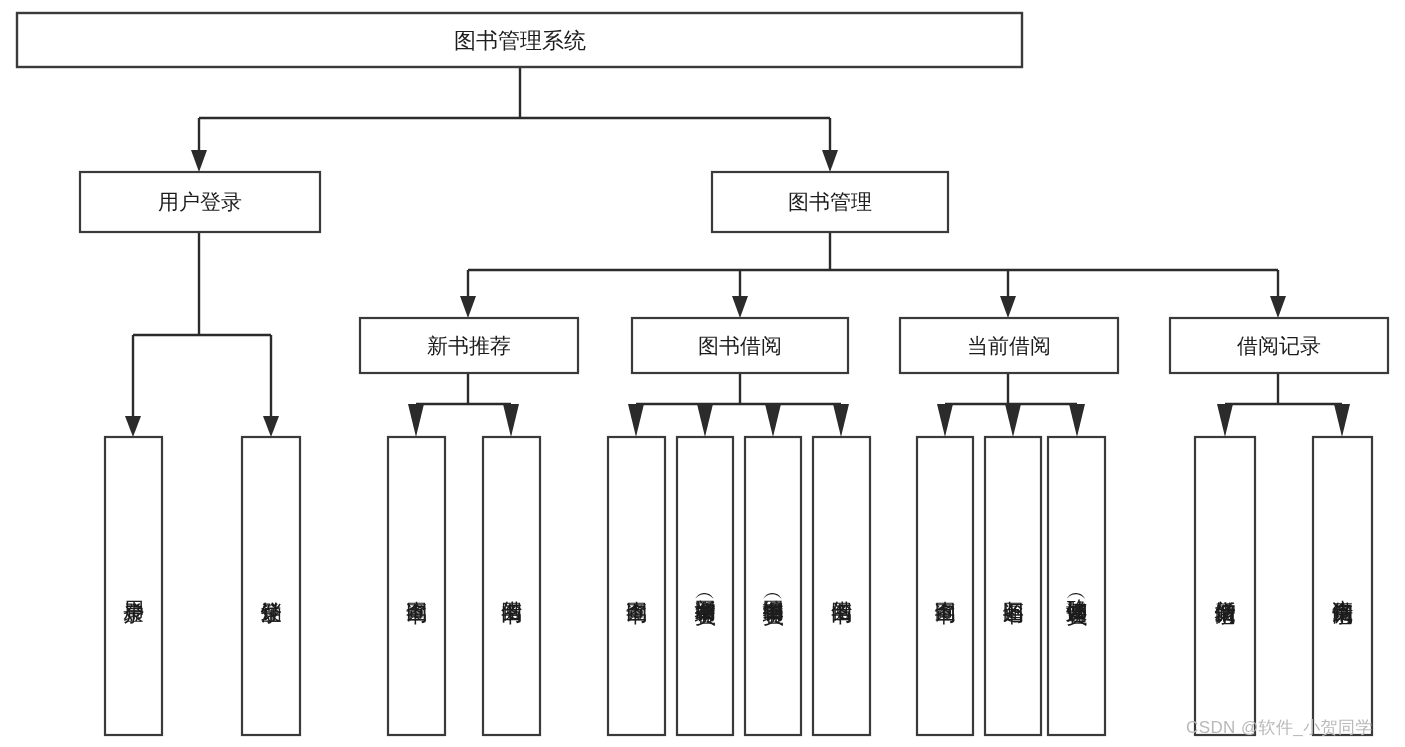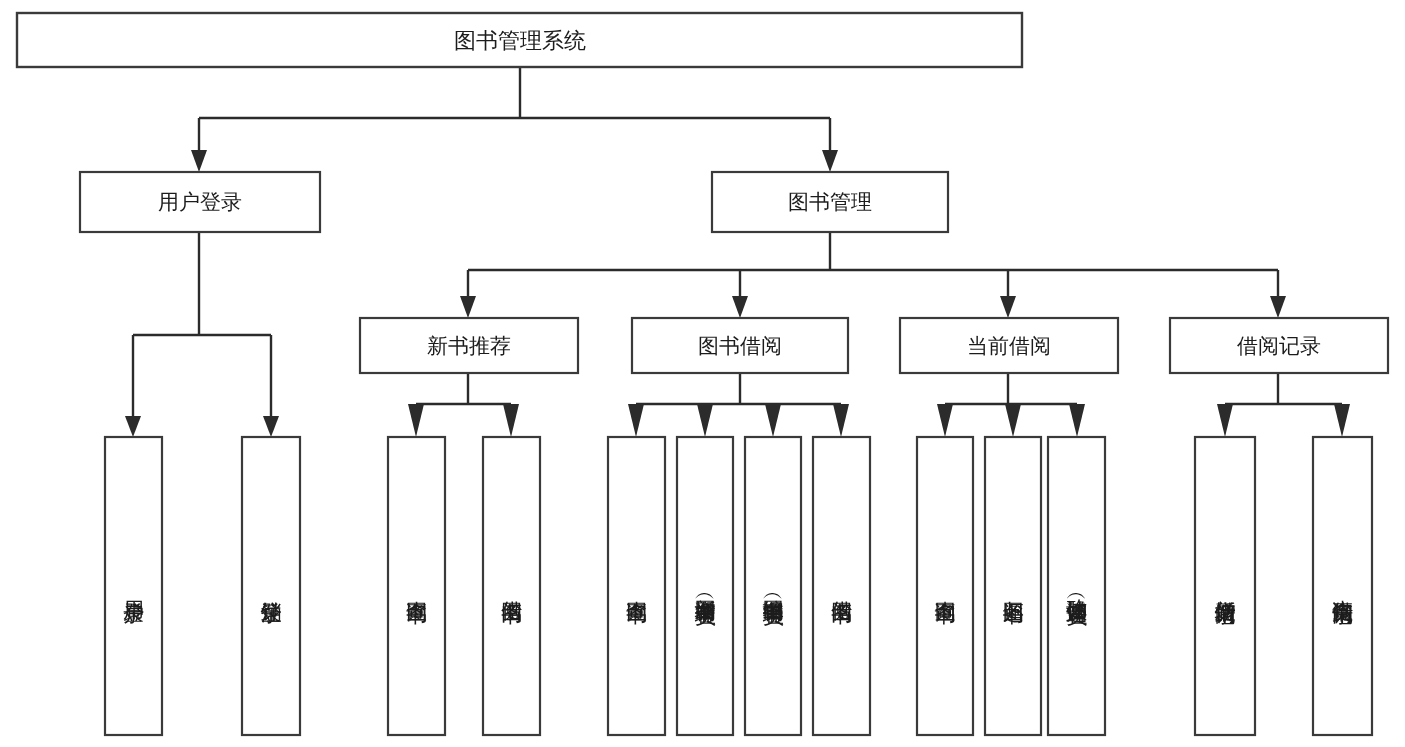--- a/index.html
+++ b/index.html
@@ -226,14 +226,15 @@
   <div class="leaf-label" style="left:745px; top:437px; width:56px; height:298px;">编辑图书（管理员）</div>
   <div class="leaf-label" style="left:813px; top:437px; width:57px; height:298px;">借阅图书</div>
 
   <div class="leaf-label" style="left:917px; top:437px; width:56px; height:298px;">查询图书</div>
   <div class="leaf-label" style="left:985px; top:437px; width:56px; height:298px;">归还图书</div>
   <div class="leaf-label" style="left:1048px; top:437px; width:57px; height:298px;">确认归还（管理员）</div>
 
   <div class="leaf-label" style="left:1195px; top:437px; width:60px; height:298px;">新增借阅记录</div>
   <div class="leaf-label" style="left:1313px; top:437px; width:59px; height:298px;">查询借阅记录</div>
 
+  <div class="watermark">CSDN @软件_小贺同学</div>
 
 </div>
 
 </body></html>

